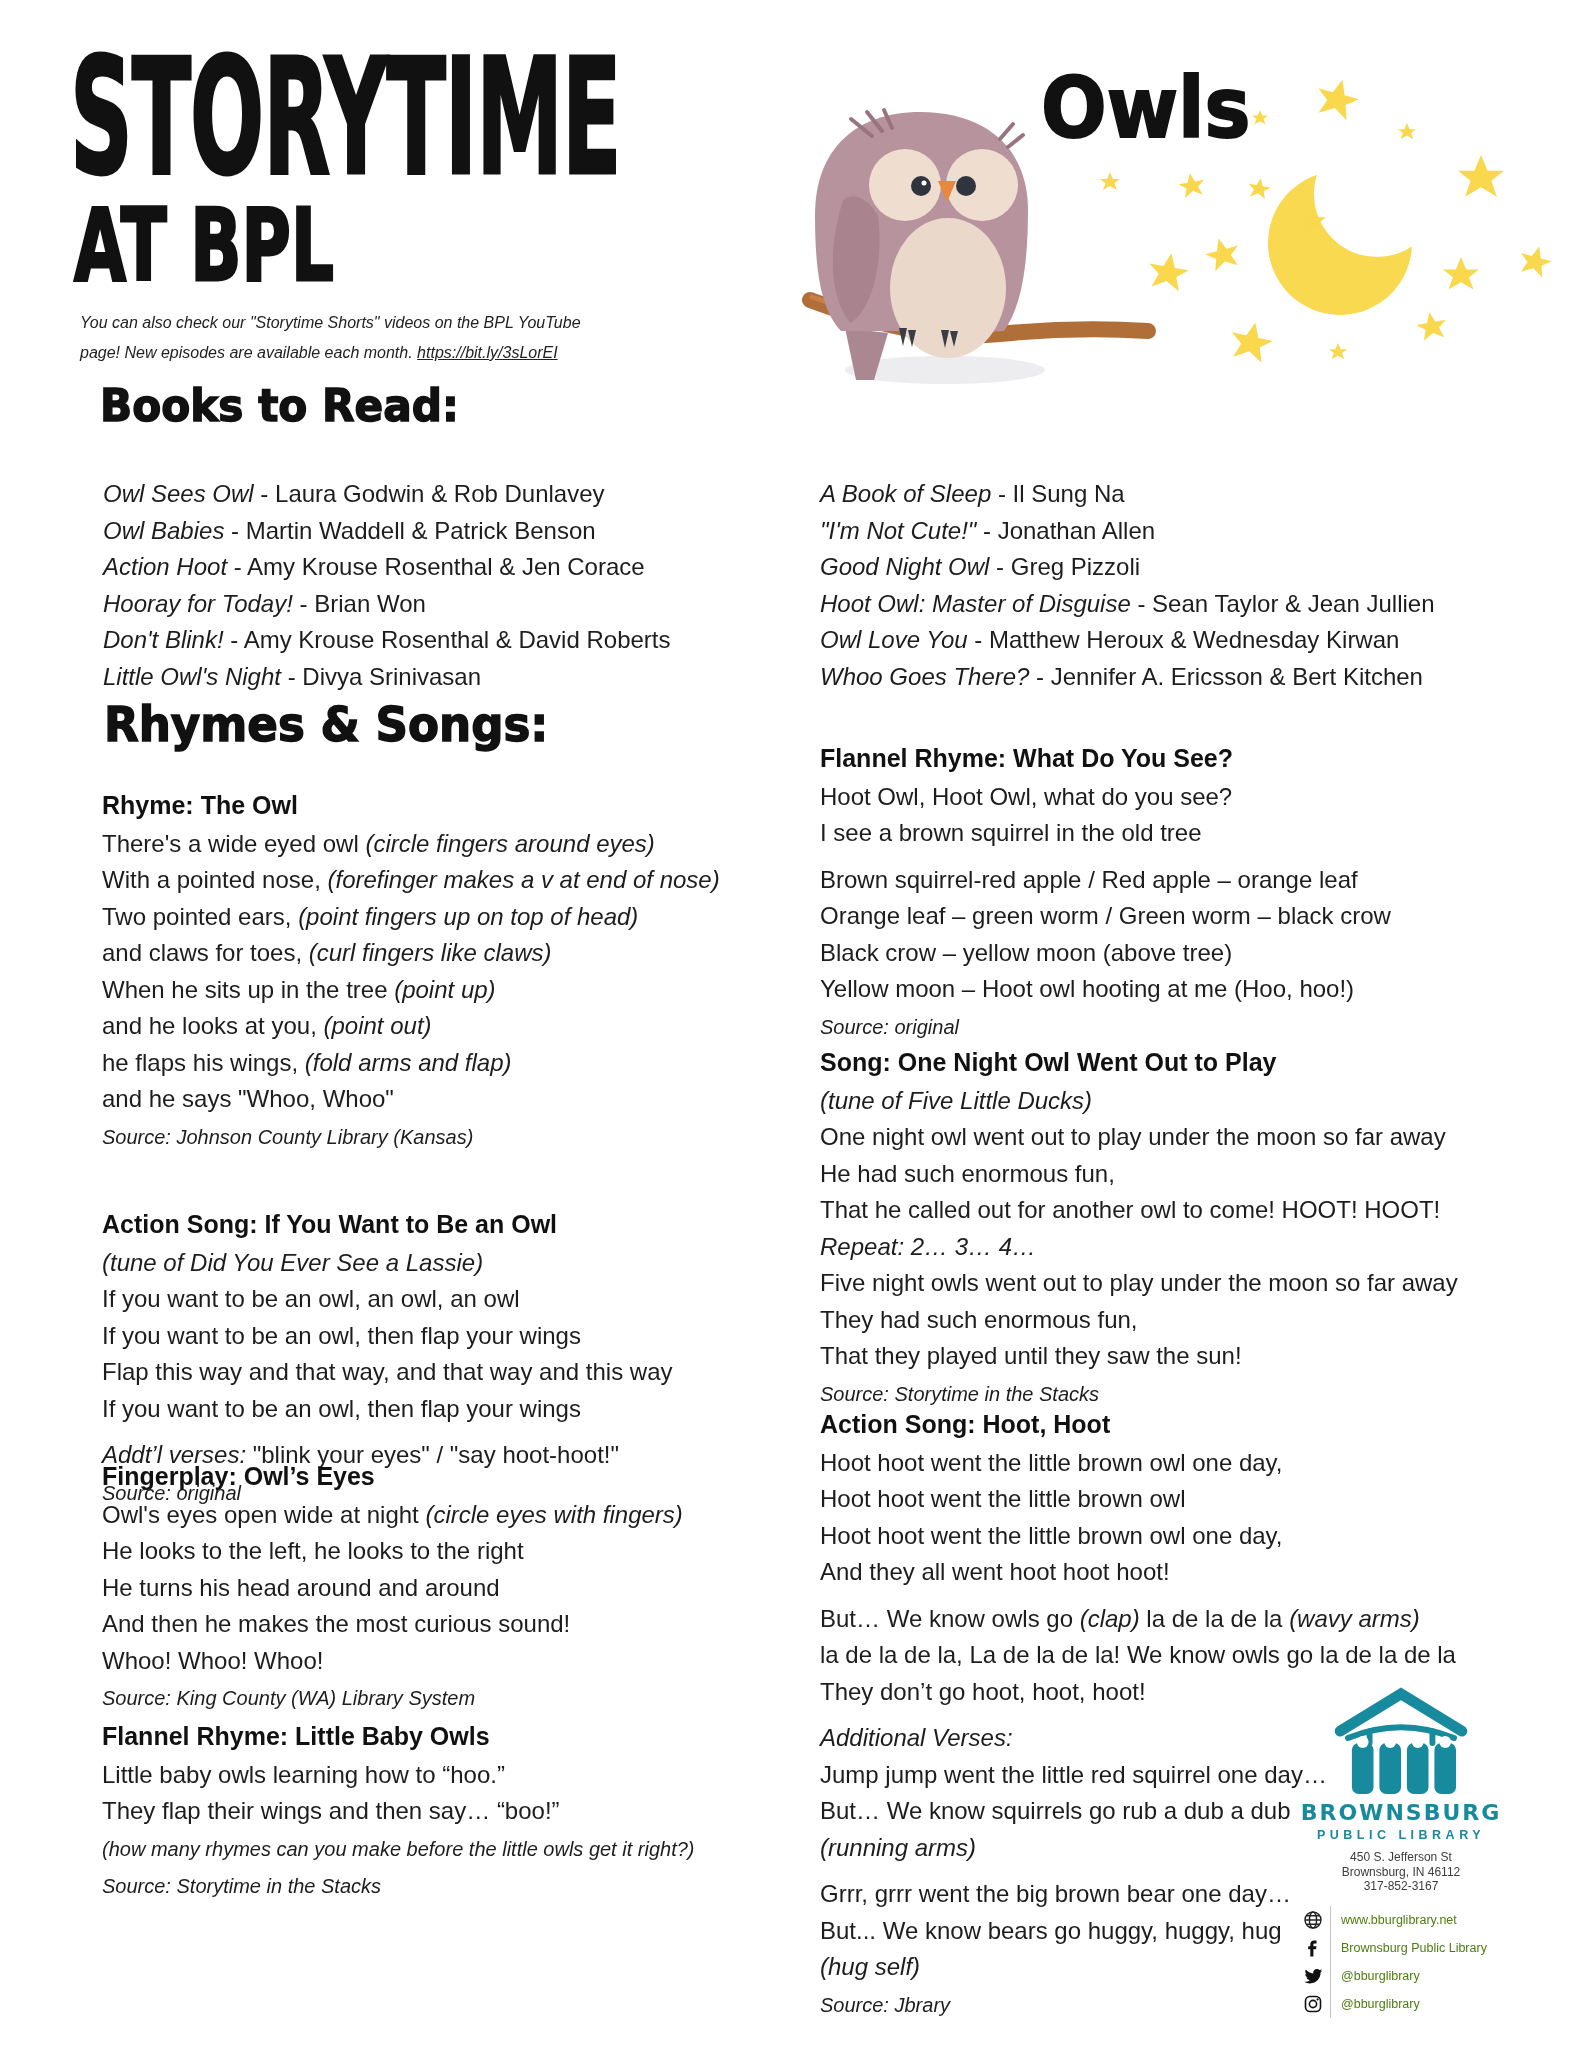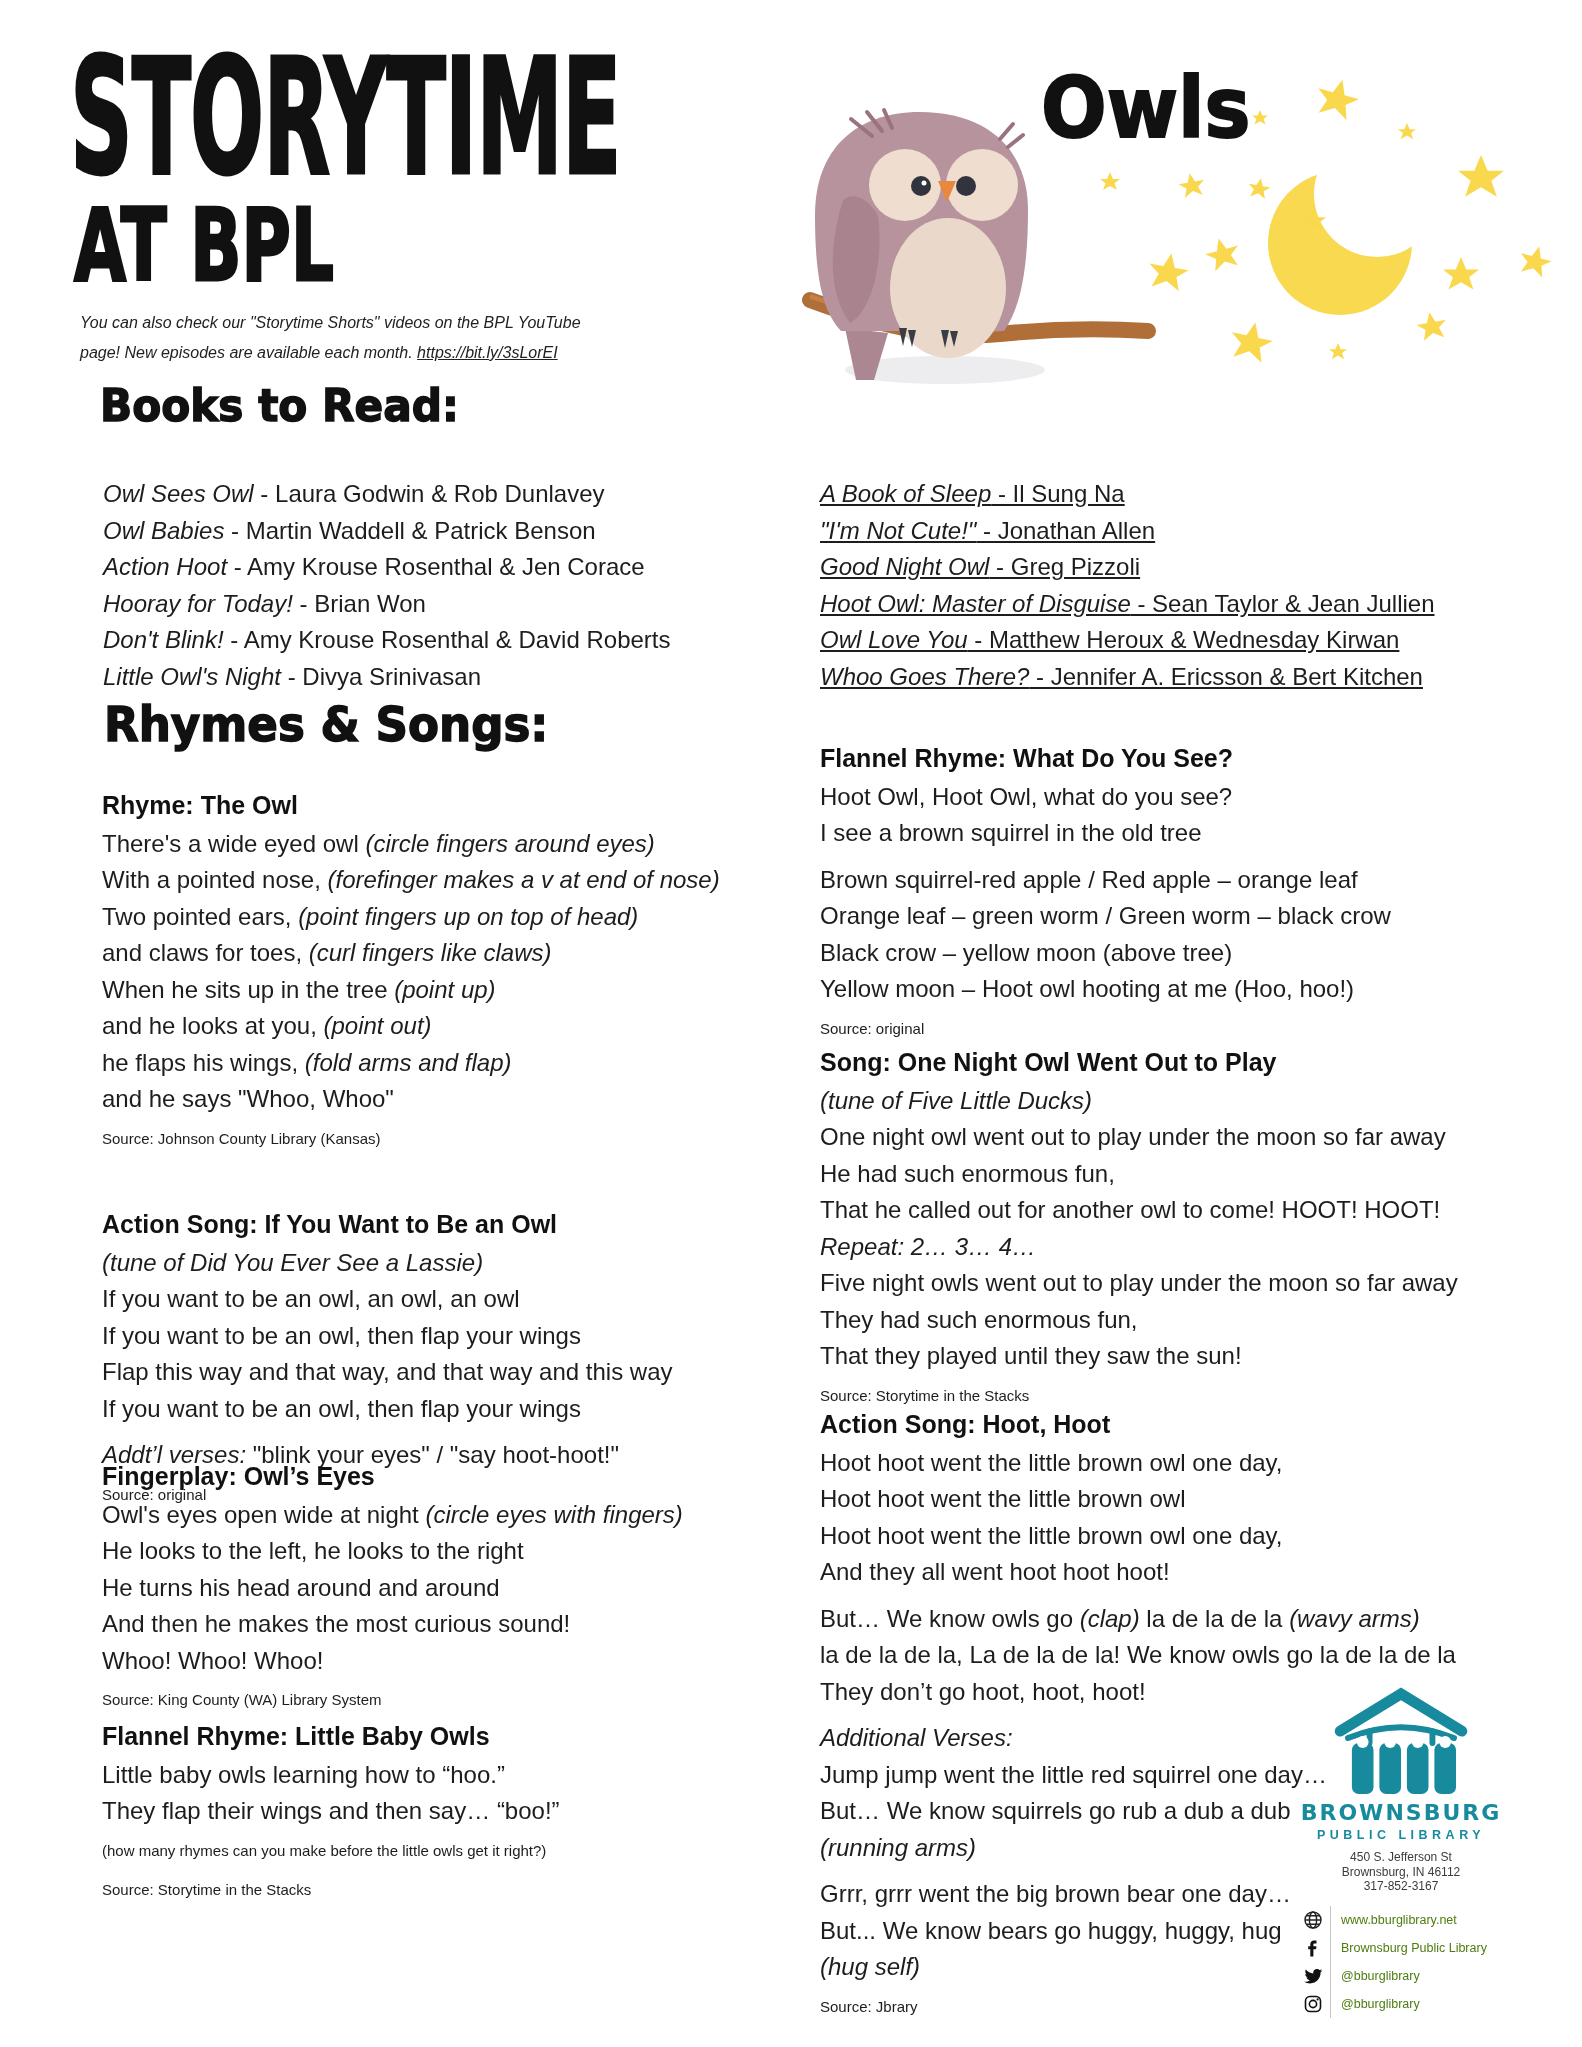--- a/index.html
+++ b/index.html
@@ -20,24 +20,24 @@
         line-height:30px;white-space:nowrap;}
   .intro a{color:#222;text-decoration:underline;cursor:pointer;}
   .big-heading{position:absolute;font-family:"DejaVu Sans",sans-serif;font-weight:900;color:#111;
         -webkit-text-stroke:1.5px #111;white-space:nowrap;line-height:1.1;}
   #books-heading{left:100px;top:382px;font-size:44px;transform:scaleX(0.96);transform-origin:left top;}
   #rhymes-heading{left:104px;top:698px;font-size:48px;transform:scaleX(0.94);transform-origin:left top;}
   
   .line{white-space:nowrap;line-height:36.5px;font-size:24px;color:#1d1d1d;}
   .seg-n{font-style:normal;}
   .seg-i{font-style:italic;}
-  .seg-si{font-size:15px;}
+  .seg-si{font-style:italic;font-size:20px;}
   .books-col{position:absolute;top:476px;}
   #books-left{left:103px;}
-  #books-right{left:820px;text-decoration:underline;}
+  #books-right{left:820px;}
   .col{position:absolute;top:0;height:1732px;}
   #col-left{left:102px;width:700px;}
   #col-right{left:820px;width:740px;}
   .rhyme-section{position:absolute;left:0;}
   .rhyme-title{font-weight:bold;font-size:25px;line-height:36.5px;margin-bottom:2px;color:#111;white-space:nowrap;}
   .para{margin-bottom:10px;}
   
   #decor{position:absolute;left:0;top:0;pointer-events:none;}
   
   .footer{position:absolute;left:1288px;top:1686px;width:226px;text-align:center;}

